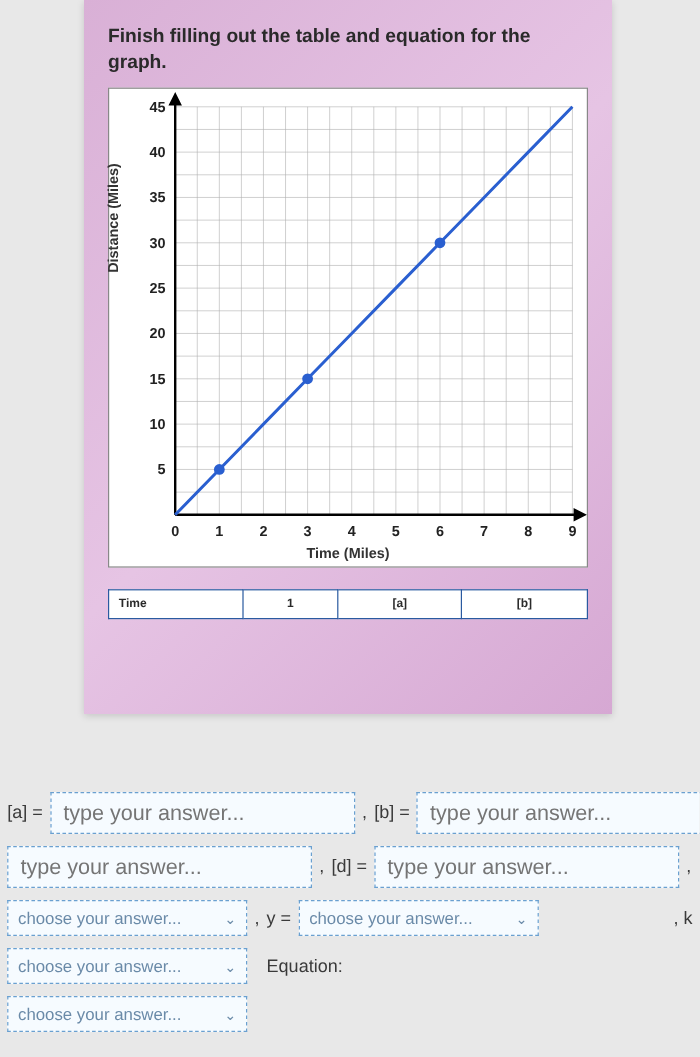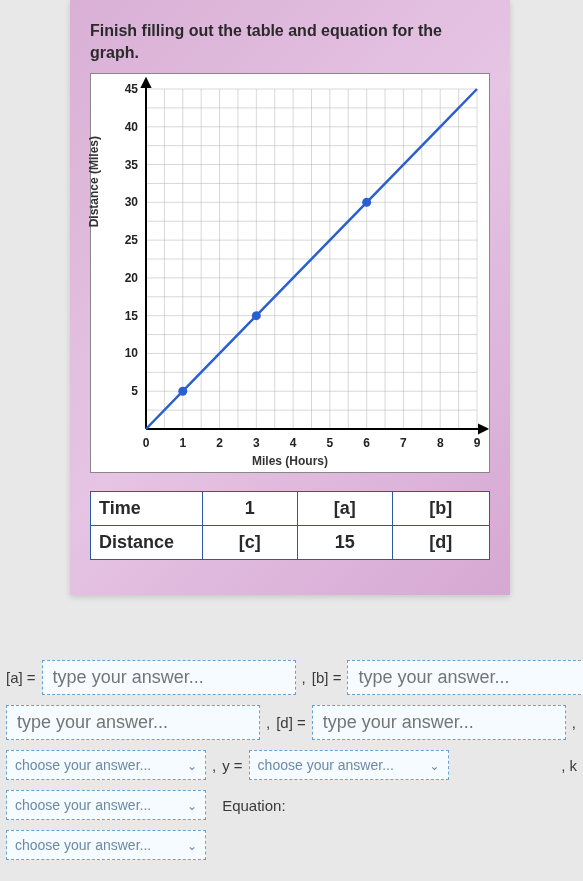--- a/index.html
+++ b/index.html
@@ -58,21 +58,21 @@
   .data-table {
     margin-top: 18px;
     border-collapse: collapse;
     width: 100%;
     background: #fff;
   }
   .data-table td {
     border: 1px solid #2a5aa0;
     padding: 6px 8px;
     font-weight: bold;
-    font-size: 18px;
+    font-size: 10px;
     text-align: center;
     color: #2a2a2a;
   }
   .data-table td:first-child { text-align: left; width: 28%; }
 
   .answer-area {
     position: absolute;
     left: 0;
     top: 660px;
     width: 583px;
@@ -199,37 +199,31 @@
           <text x="47" y="132.33333333333334" text-anchor="end">30</text>
           <text x="47" y="94.55555555555554" text-anchor="end">35</text>
           <text x="47" y="56.77777777777777" text-anchor="end">40</text>
           <text x="47" y="19" text-anchor="end">45</text>
         </g>
         <path d="M55 355 L91.77777777777777 317.22222222222223 L128.55555555555554 279.44444444444446 L165.33333333333331 241.66666666666669 L202.11111111111111 203.88888888888889 L238.88888888888889 166.11111111111111 L275.66666666666663 128.33333333333334 L312.44444444444446 90.55555555555554 L349.22222222222223 52.77777777777777 L386 15 " stroke="#2a5fd0" stroke-width="2.5" fill="none"></path>
         <circle cx="91.77777777777777" cy="317.22222222222223" r="4.5" fill="#2a5fd0"></circle>
         <circle cx="165.33333333333331" cy="241.66666666666669" r="4.5" fill="#2a5fd0"></circle>
         <circle cx="275.66666666666663" cy="128.33333333333334" r="4.5" fill="#2a5fd0"></circle>
       </svg>
-    <span class="x-axis-label">Miles (Hours)</span>
+    <span class="x-axis-label">Time (Miles)</span>
   </div>
 
   <table class="data-table">
     <tbody>
         <tr>
       <td>Time</td>
       <td>1</td>
       <td>[a]</td>
       <td>[b]</td>
     </tr>
-    <tr>
-      <td>Distance</td>
-      <td>[c]</td>
-      <td>15</td>
-      <td>[d]</td>
-    </tr>
   </tbody>
     </table>
 </div>
 
 <div class="answer-area">
 
   <div class="ans-row">
     <span class="ans-label">[a] =</span>
     <input class="ans-input" placeholder="type your answer..." style="">
     <span class="comma">,</span>

